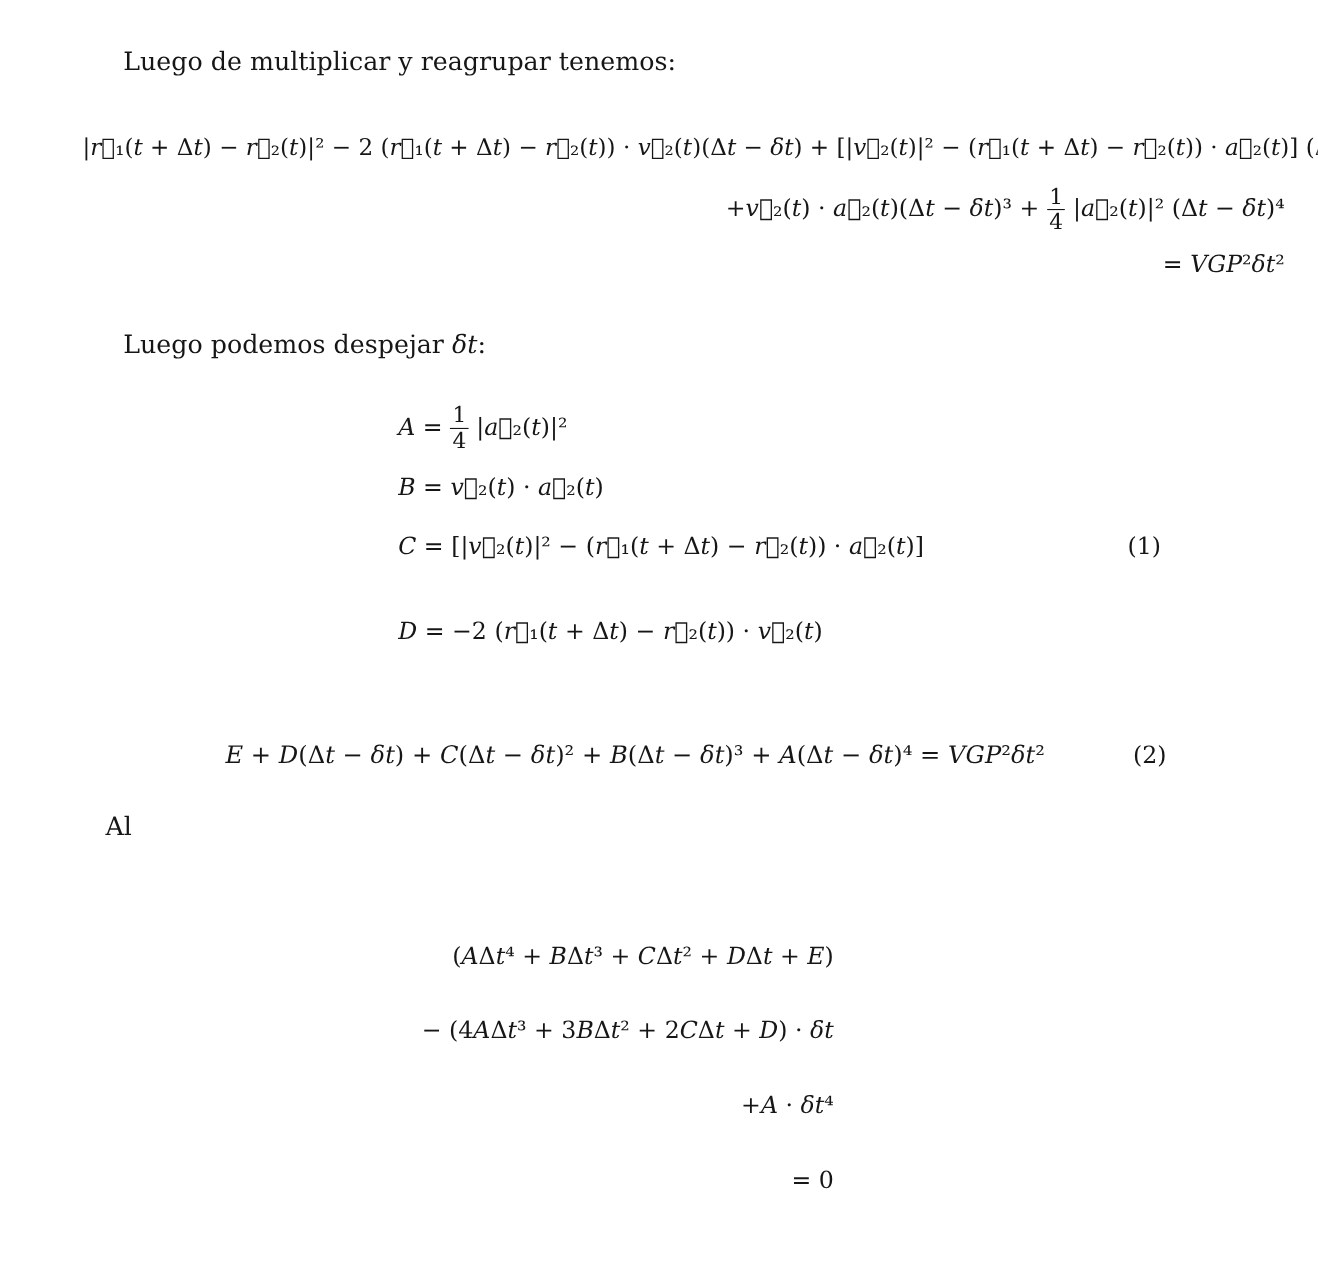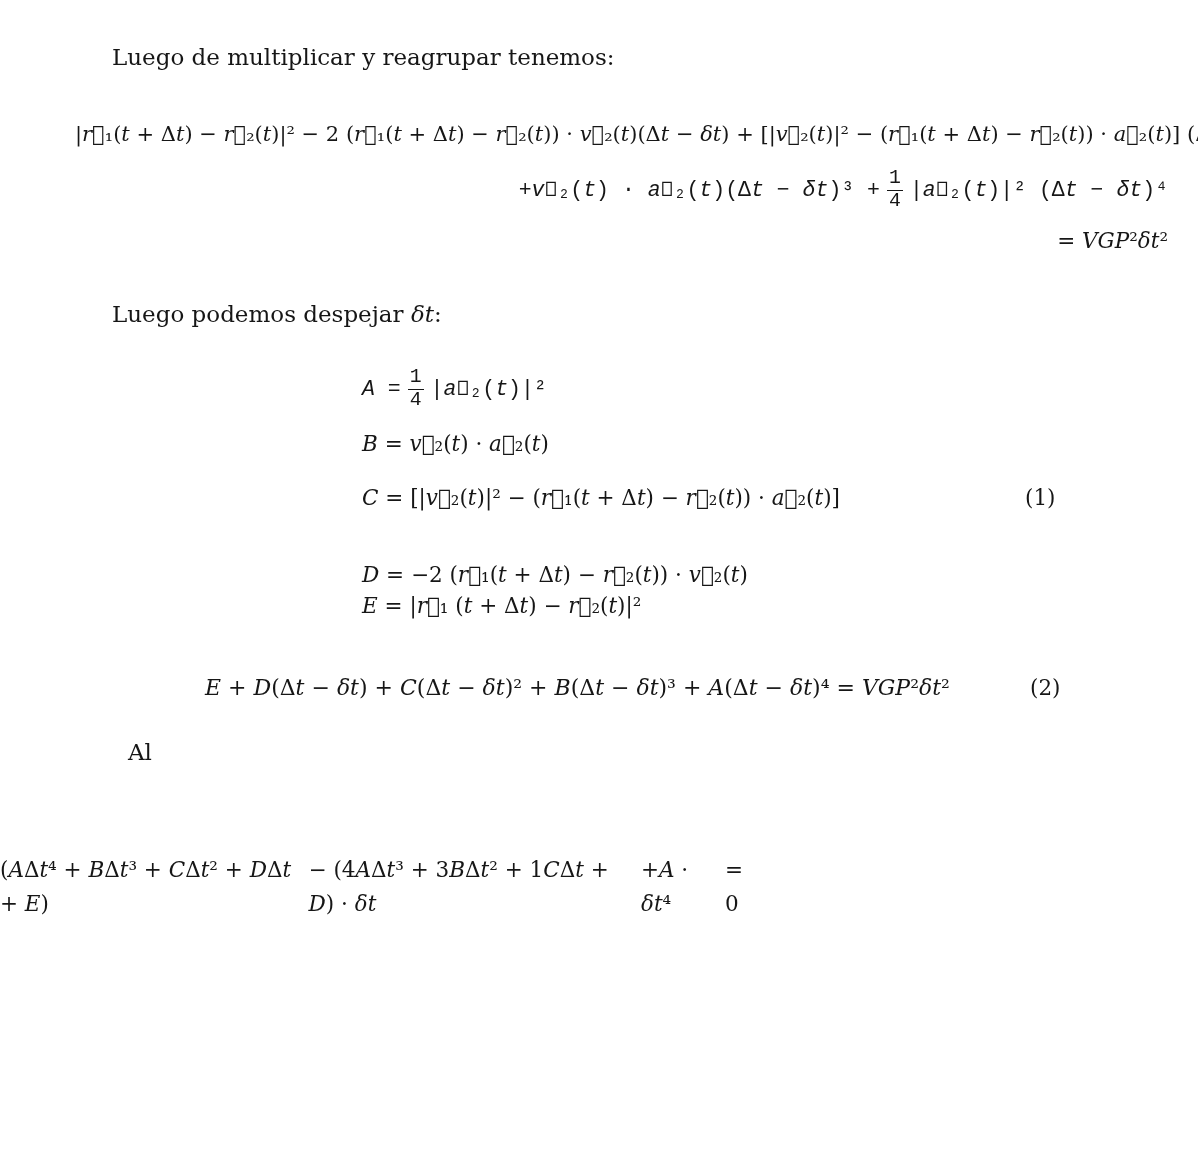--- a/index.html
+++ b/index.html
@@ -14,38 +14,37 @@
   }
   .abs { position: absolute; white-space: pre; }
   .text { font-size: 23px; line-height: 30px; }
   .math { font-size: 21.5px; line-height: 30px; }
   .mi { font-style: italic; }
   .eqrow {
     position: absolute;
     display: flex;
     align-items: center;
     white-space: pre;
-    font-family: Liberation Mono, monospace;
   }
   .frac {
     display: inline-flex;
     flex-direction: column;
     align-items: center;
     margin: 0 7px;
     font-size: 0.92em;
     line-height: 1.1;
   }
   .frac .den { border-top: 1.4px solid #161616; padding: 0 2px; }
   .frac .num { padding: 0 2px; }
   .final-block {
     position: absolute;
     display: flex;
-    flex-direction: row;
+    flex-direction: column;
     align-items: flex-end;
-    gap: 12px;
+    gap: 34px;
   }
   .final-block .math { line-height: 34px; }
   .eqnum { font-size: 21.5px; line-height: 30px; }
 </style>
 </head>
 <body>
 
 <div class="page">
 
   <div class="abs text" style="left:112px; top:42px">Luego de multiplicar y reagrupar tenemos:</div>
@@ -73,30 +72,29 @@
     </span>
     <span><span>|</span><span class="mi">a⃗</span><span>₂(</span><span class="mi">t</span><span>)|²</span></span>
   </div>
 
   <div class="abs math" style="left:362px; top:429px"><span class="mi">B</span><span> = </span><span class="mi">v⃗</span><span>₂(</span><span class="mi">t</span><span>) · </span><span class="mi">a⃗</span><span>₂(</span><span class="mi">t</span><span>)</span></div>
 
   <div class="abs math" style="left:362px; top:483px"><span class="mi">C</span><span> = [|</span><span class="mi">v⃗</span><span>₂(</span><span class="mi">t</span><span>)|² − (</span><span class="mi">r⃗</span><span>₁(</span><span class="mi">t</span><span> + Δ</span><span class="mi">t</span><span>) − </span><span class="mi">r⃗</span><span>₂(</span><span class="mi">t</span><span>)) · </span><span class="mi">a⃗</span><span>₂(</span><span class="mi">t</span><span>)]</span></div>
 
   <div class="abs math" style="left:362px; top:560px"><span class="mi">D</span><span> = −2 (</span><span class="mi">r⃗</span><span>₁(</span><span class="mi">t</span><span> + Δ</span><span class="mi">t</span><span>) − </span><span class="mi">r⃗</span><span>₂(</span><span class="mi">t</span><span>)) · </span><span class="mi">v⃗</span><span>₂(</span><span class="mi">t</span><span>)</span></div>
 
-  <div class="abs math" style="left:362px; top:591px"><span class="mi">E</span><span> = |</span><span class="mi">r⃗</span><span>₁ (</span><span class="mi">t</span><span> + Δ</span><span class="mi">t</span><span>) − </span><span class="mi">r⃗</span><span>₂(</span><span class="mi">t</span><span>)|²</span></div>
 
   <div class="abs eqnum" style="left:1025px; top:483px">(1)</div>
 
   <div class="abs math" style="left:205px; top:673px; font-size:22px"><span class="mi">E</span><span> + </span><span class="mi">D</span><span>(Δ</span><span class="mi">t</span><span> − </span><span class="mi">δt</span><span>) + </span><span class="mi">C</span><span>(Δ</span><span class="mi">t</span><span> − </span><span class="mi">δt</span><span>)² + </span><span class="mi">B</span><span>(Δ</span><span class="mi">t</span><span> − </span><span class="mi">δt</span><span>)³ + </span><span class="mi">A</span><span>(Δ</span><span class="mi">t</span><span> − </span><span class="mi">δt</span><span>)⁴ = </span><span class="mi">VGP</span><span>²</span><span class="mi">δt</span><span>²</span></div>
 
   <div class="abs eqnum" style="left:1030px; top:673px">(2)</div>
 
-  <div class="abs text" style="left:128px; top:737px">Al</div>
+  <div class="abs text" style="left:96px; top:737px">Al</div>
 
   <div class="final-block" style="right:440px; top:853px">
     <div class="math"><span>(</span><span class="mi">A</span><span>Δ</span><span class="mi">t</span><span>⁴ + </span><span class="mi">B</span><span>Δ</span><span class="mi">t</span><span>³ + </span><span class="mi">C</span><span>Δ</span><span class="mi">t</span><span>² + </span><span class="mi">D</span><span>Δ</span><span class="mi">t</span><span> + </span><span class="mi">E</span><span>)</span></div>
-    <div class="math"><span>− (4</span><span class="mi">A</span><span>Δ</span><span class="mi">t</span><span>³ + 3</span><span class="mi">B</span><span>Δ</span><span class="mi">t</span><span>² + 1</span><span class="mi">C</span><span>Δ</span><span class="mi">t</span><span> + </span><span class="mi">D</span><span>) · </span><span class="mi">δt</span></div>
+    <div class="math"><span>− (4</span><span class="mi">A</span><span>Δ</span><span class="mi">t</span><span>³ + 3</span><span class="mi">B</span><span>Δ</span><span class="mi">t</span><span>² + 2</span><span class="mi">C</span><span>Δ</span><span class="mi">t</span><span> + </span><span class="mi">D</span><span>) · </span><span class="mi">δt</span></div>
     <div class="math"><span>+</span><span class="mi">A</span><span> · </span><span class="mi">δt</span><span>⁴</span></div>
     <div class="math"><span>= 0</span></div>
   </div>
 
 </div>
 
 </body></html>

